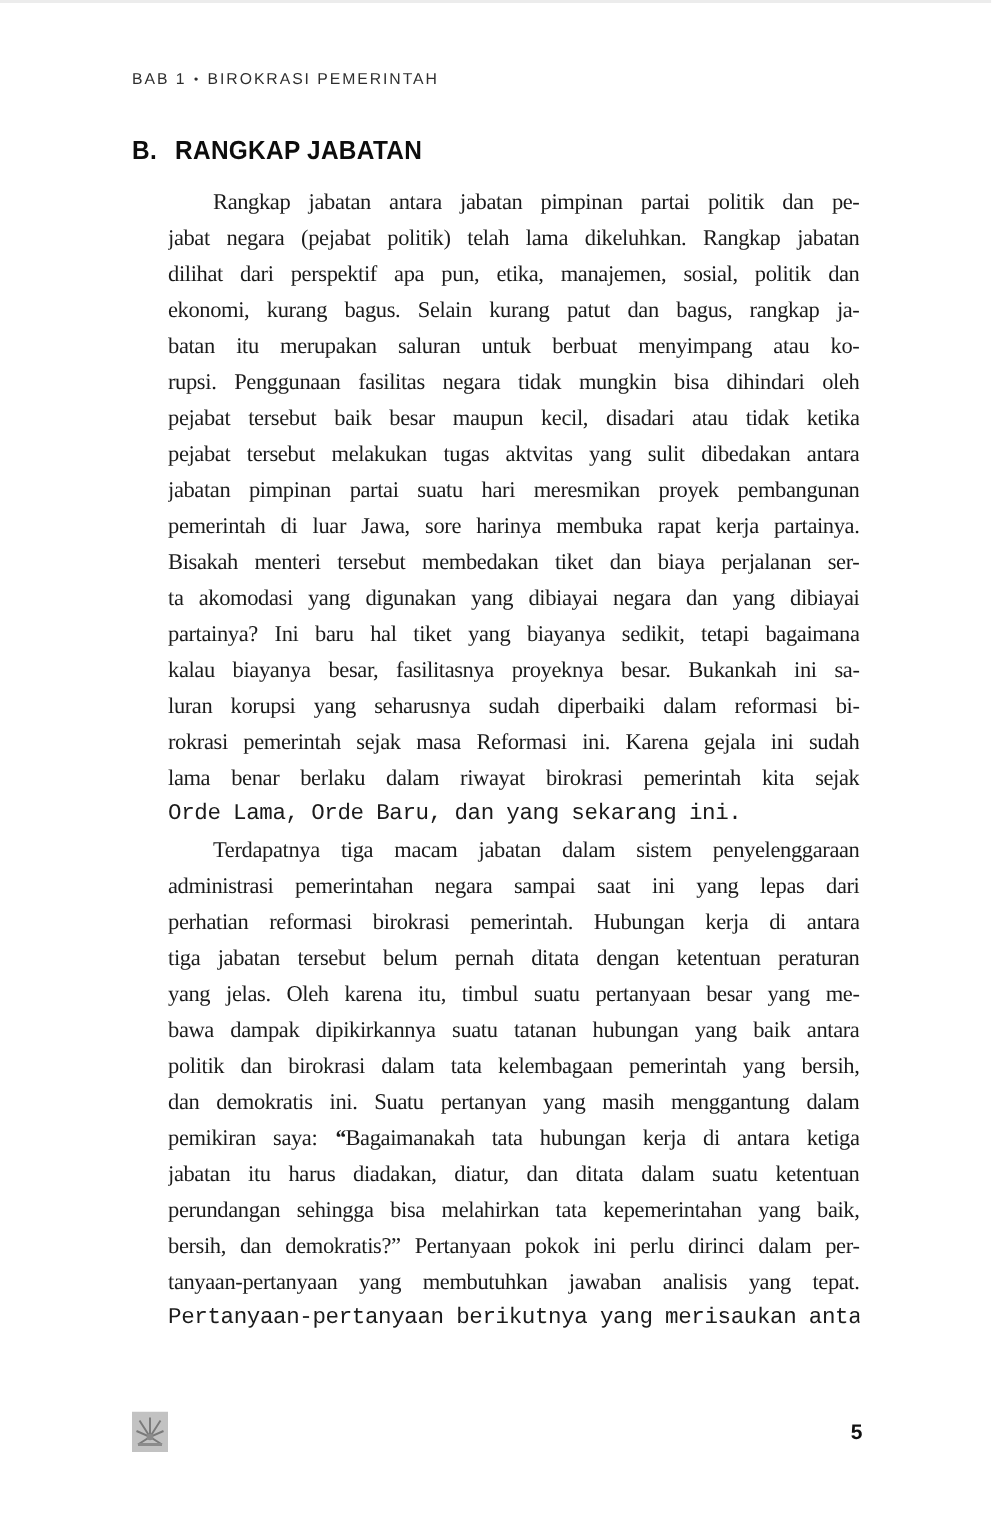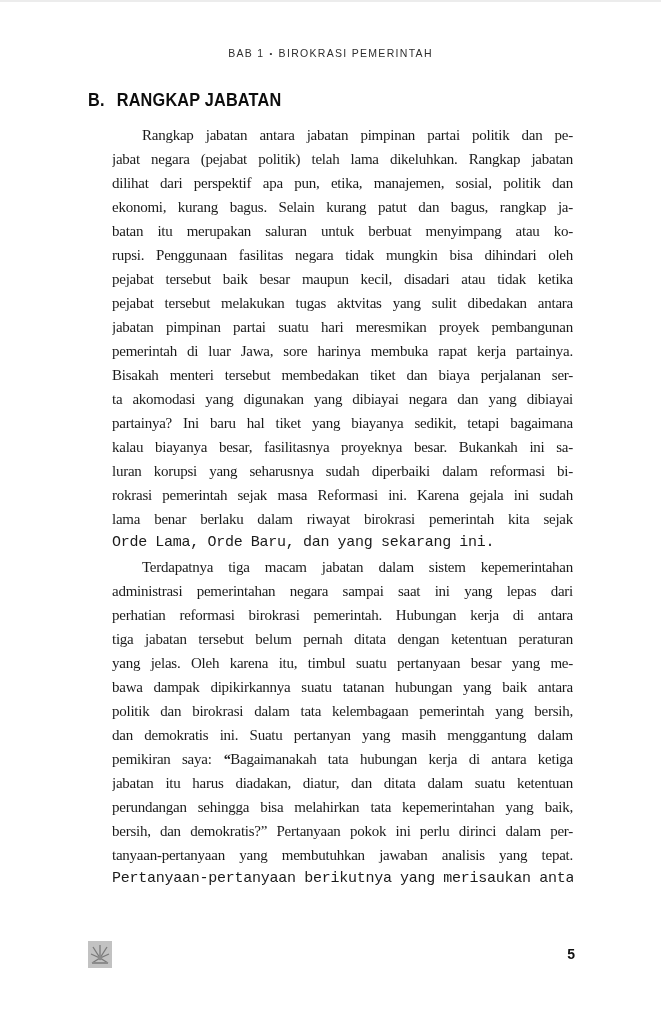--- a/index.html
+++ b/index.html
@@ -13,21 +13,21 @@
     overflow: hidden;
     box-sizing: border-box;
   }
   .scan-edge-top {
     position: absolute; top: 0; left: 0; right: 0; height: 2px;
     background: #ececec;
   }
   .inner { padding: 46px 88px 0 88px; }
 
   .running-header {
-    text-align: center;
+    text-align: left;
     font-family: "Liberation Sans", sans-serif;
     font-size: 10.5px;
     letter-spacing: 1.3px;
     color: #2e2e2e;
     height: 15px;
     line-height: 15px;
   }
   .running-header .bullet { font-size: 8px; margin: 0 5px; position: relative; top: -1px; }
 
   .section-heading {
@@ -111,21 +111,21 @@
           <div class="line"><span>Bisakah menteri tersebut membedakan tiket dan biaya perjalanan ser-</span></div>
           <div class="line"><span>ta akomodasi yang digunakan yang dibiayai negara dan yang dibiayai</span></div>
           <div class="line"><span>partainya? Ini baru hal tiket yang biayanya sedikit, tetapi bagaimana</span></div>
           <div class="line"><span>kalau biayanya besar, fasilitasnya proyeknya besar. Bukankah ini sa-</span></div>
           <div class="line"><span>luran korupsi yang seharusnya sudah diperbaiki dalam reformasi bi-</span></div>
           <div class="line"><span>rokrasi pemerintah sejak masa Reformasi ini. Karena gejala ini sudah</span></div>
           <div class="line"><span>lama benar berlaku dalam riwayat birokrasi pemerintah kita sejak</span></div>
           <div class="line last"><span>Orde Lama, Orde Baru, dan yang sekarang ini.</span></div>
         </div>
         <div class="para">
-          <div class="line first"><span>Terdapatnya tiga macam jabatan dalam sistem kepemerintahan</span></div>
+          <div class="line first"><span>Terdapatnya tiga macam jabatan dalam sistem penyelenggaraan</span></div>
           <div class="line"><span>administrasi pemerintahan negara sampai saat ini yang lepas dari</span></div>
           <div class="line"><span>perhatian reformasi birokrasi pemerintah. Hubungan kerja di antara</span></div>
           <div class="line"><span>tiga jabatan tersebut belum pernah ditata dengan ketentuan peraturan</span></div>
           <div class="line"><span>yang jelas. Oleh karena itu, timbul suatu pertanyaan besar yang me-</span></div>
           <div class="line"><span>bawa dampak dipikirkannya suatu tatanan hubungan yang baik antara</span></div>
           <div class="line"><span>politik dan birokrasi dalam tata kelembagaan pemerintah yang bersih,</span></div>
           <div class="line"><span>dan demokratis ini. Suatu pertanyan yang masih menggantung dalam</span></div>
           <div class="line"><span>pemikiran saya: </span><span class="run-q">“</span><span class="run-i">Bagaimanakah tata hubungan kerja di antara ketiga</span></div>
           <div class="line"><span class="run-i">jabatan itu harus diadakan, diatur, dan ditata dalam suatu ketentuan</span></div>
           <div class="line"><span class="run-i">perundangan sehingga bisa melahirkan tata kepemerintahan yang baik,</span></div>

